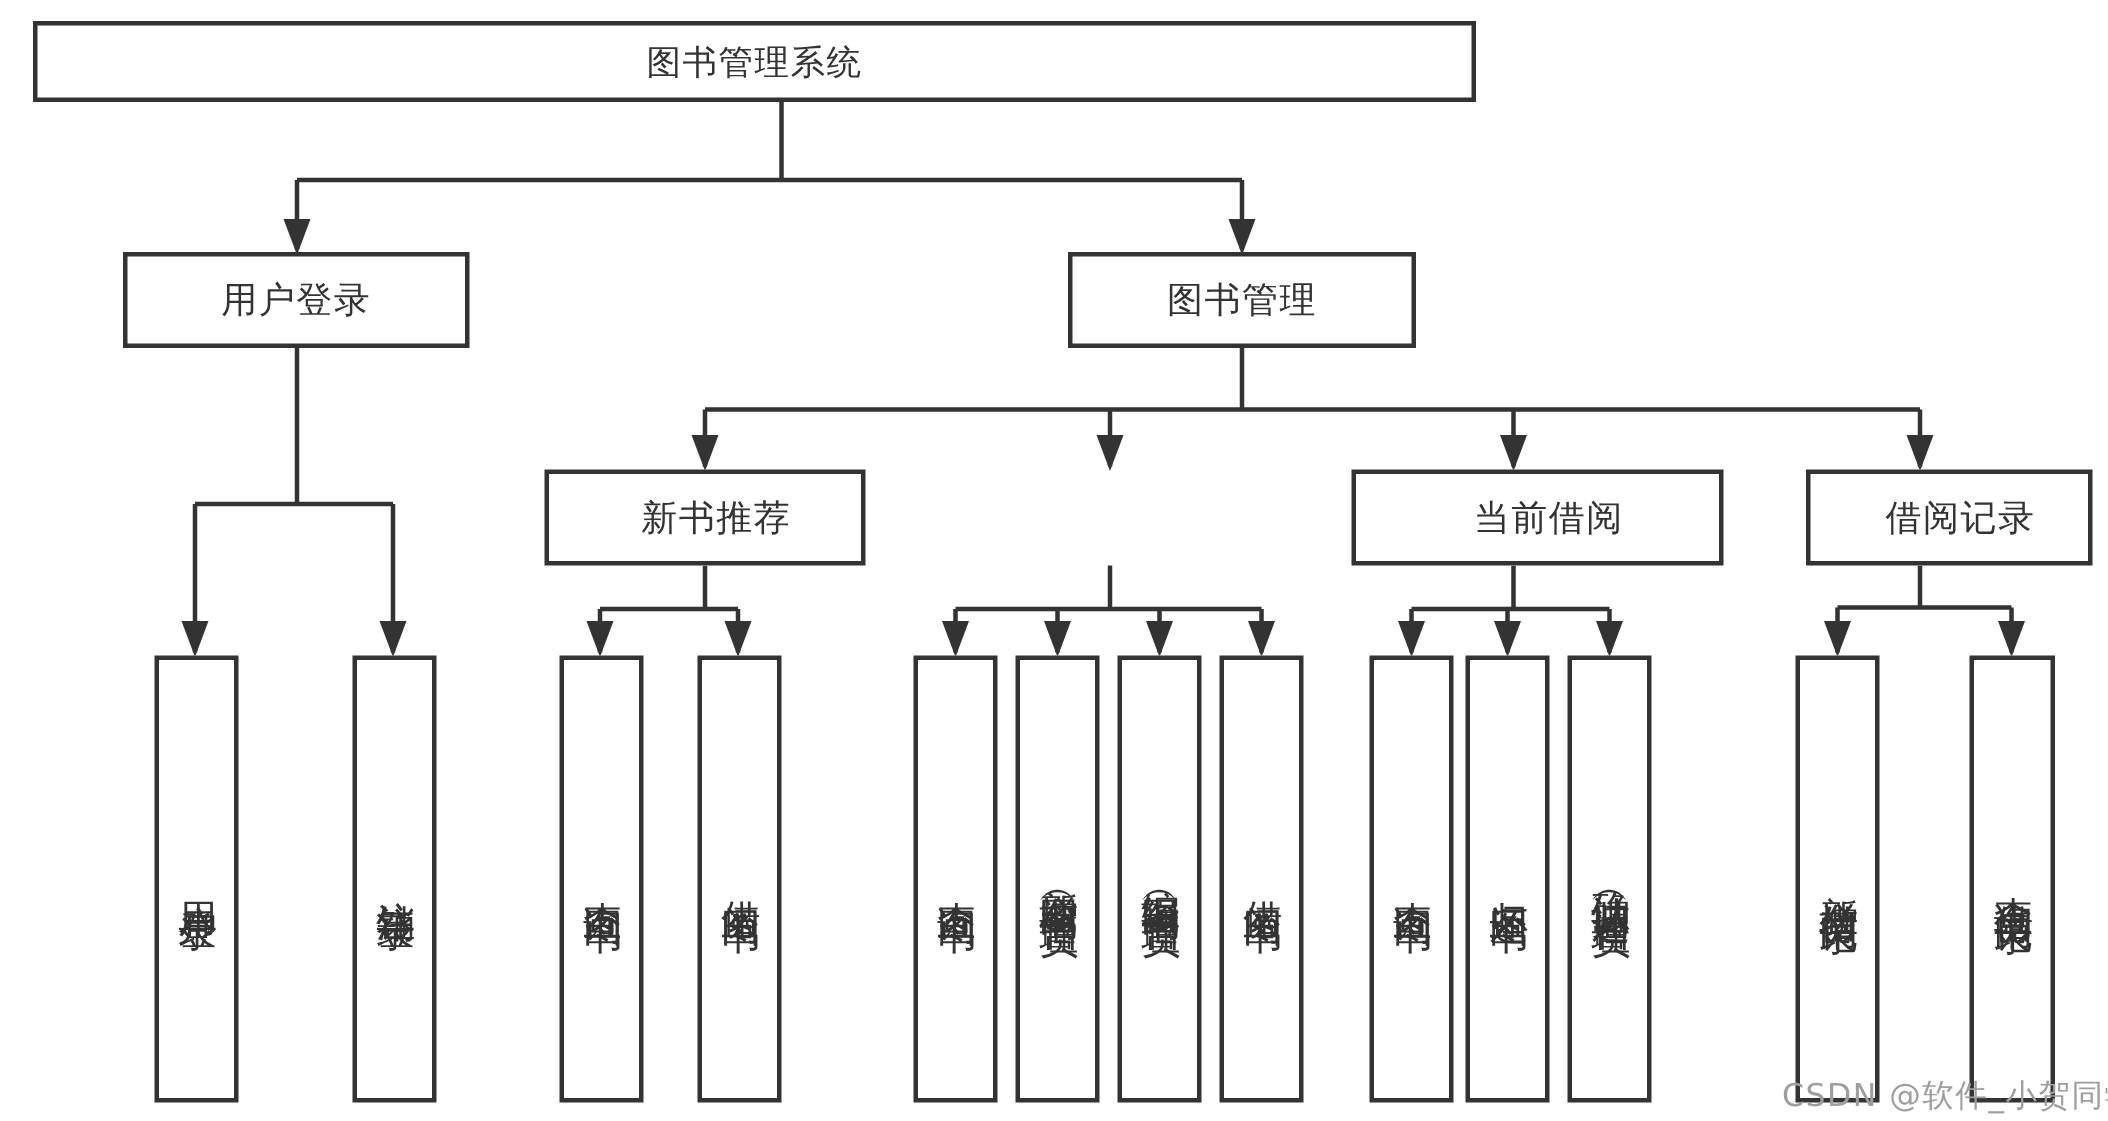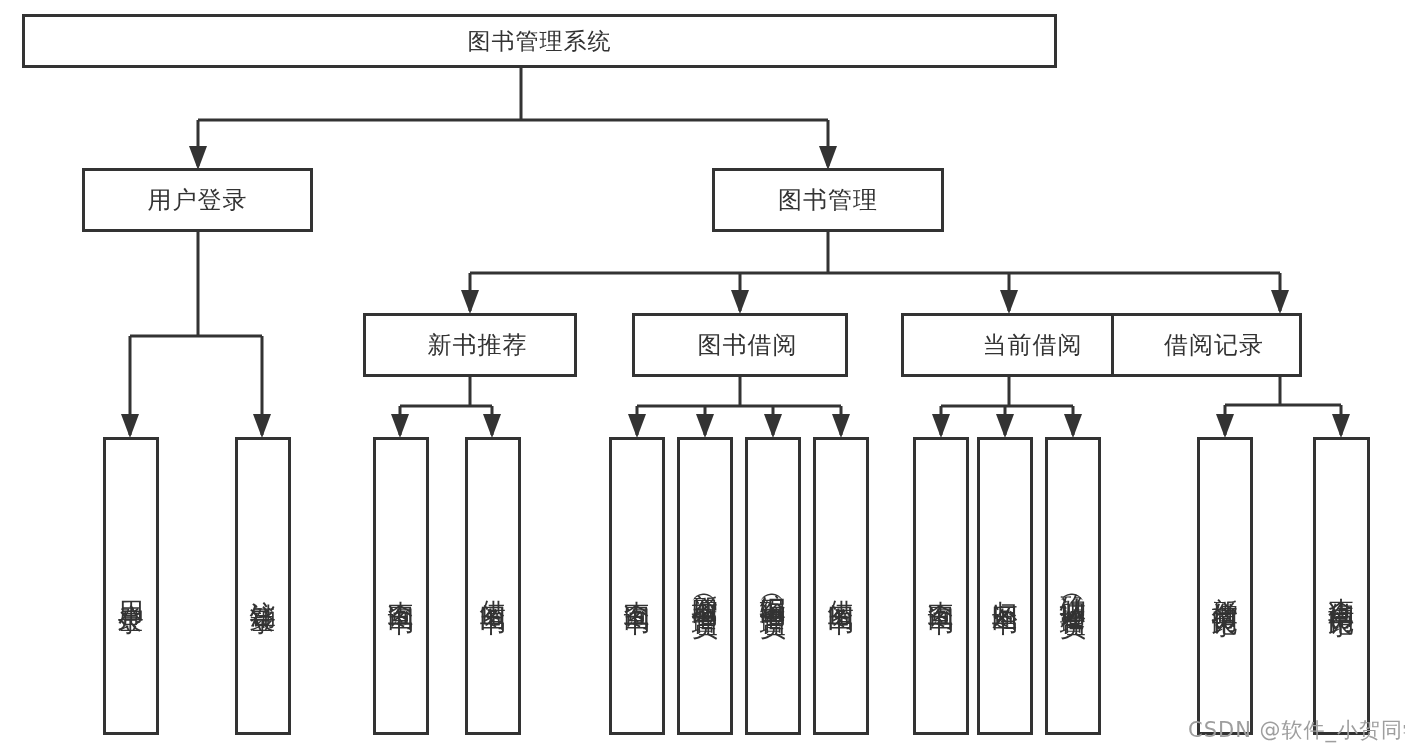--- a/index.html
+++ b/index.html
@@ -28,21 +28,21 @@
     align-items: center;
     justify-content: center;
     text-align: center;
   }
   .h-box {
     font-size: 24px;
     letter-spacing: 1px;
     white-space: nowrap;
   }
   .root-box {
-    left: 22px; top: 14px; width: 1035px; height: 54px;
+    left: 22px; top: 14px; width: 962px; height: 54px;
     font-size: 23px;
   }
   .l2-box { top: 168px; height: 64px; }
   .l3-box { top: 313px; height: 64px; padding-left: 15px; }
   .v-box {
     top: 437px;
     width: 56px;
     height: 298px;
     writing-mode: vertical-rl;
     text-orientation: mixed;
@@ -97,23 +97,22 @@
       <polygon points="1332,414 1350,414 1341,438"></polygon>
     </g>
   </svg>
 
   <div class="box h-box root-box">图书管理系统</div>
 
   <div class="box h-box l2-box" style="left:82px; width:231px;">用户登录</div>
   <div class="box h-box l2-box" style="left:712px; width:232px;text-align:center;">图书管理</div>
 
   <div class="box h-box l3-box" style="left:363px; width:214px;">新书推荐</div>
-  <div class="box h-box l3-box" style="left:632px; width:216px;">图书借阅</div>
   <div class="box h-box l3-box" style="left:901px; width:248px;">当前借阅</div>
-  <div class="box h-box l3-box" style="left:1111px; width:191px;">借阅记录</div>
+  <div class="box h-box l3-box" style="left:1204px; width:191px;">借阅记录</div>
 
   <div class="box v-box" style="left:103px;">用户登录</div>
   <div class="box v-box" style="left:235px;">注销登录</div>
 
   <div class="box v-box" style="left:373px;">查询图书</div>
   <div class="box v-box" style="left:465px;">借阅图书</div>
 
   <div class="box v-box" style="left:609px;">查询图书</div>
   <div class="box v-box" style="left:677px;">新增图书（管理员）</div>
   <div class="box v-box" style="left:745px;">编辑图书（管理员）</div>

